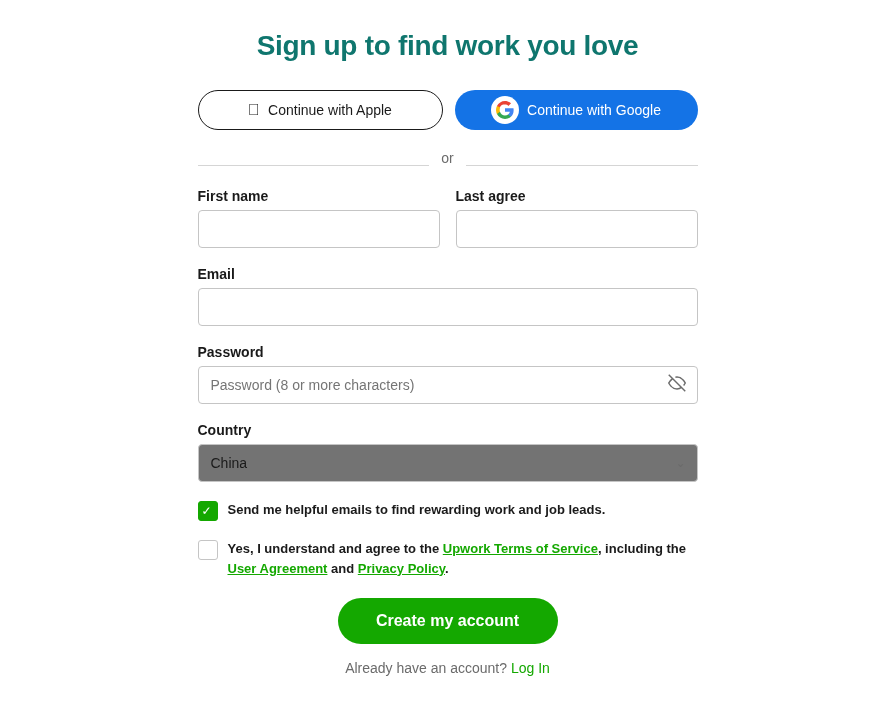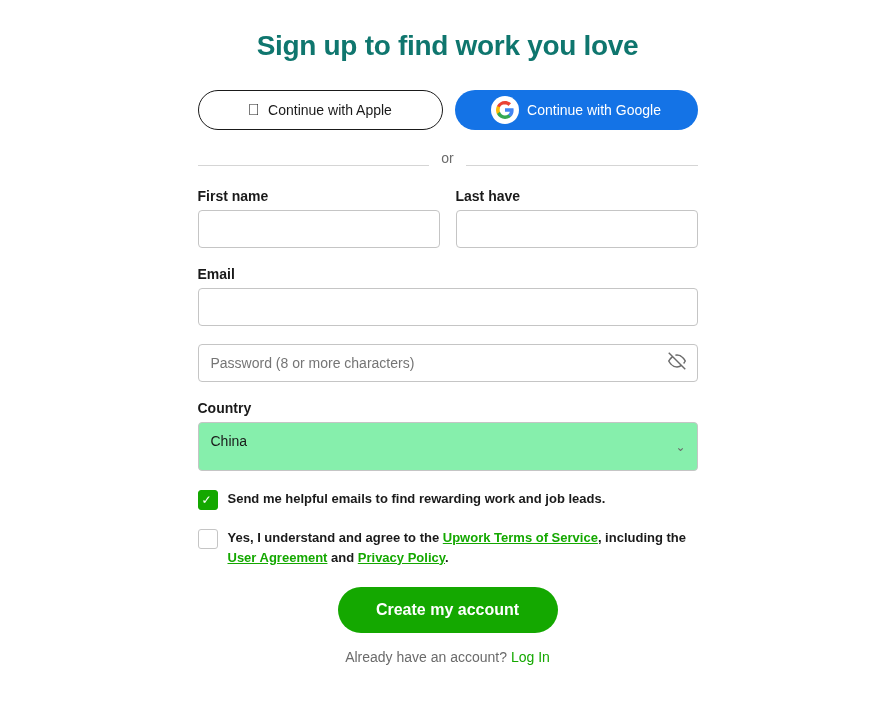--- a/index.html
+++ b/index.html
@@ -136,26 +136,26 @@
       cursor: pointer;
       color: #6b6b6b;
       font-size: 16px;
       padding: 2px;
     }
     .select-wrapper {
       position: relative;
     }
     select {
       width: 100%;
-      padding: 10px 36px 21px 12px;
+      padding: 10px 36px 10px 12px;
       border: 1.5px solid #c5c5c5;
       border-radius: 4px;
       font-size: 14px;
       color: #1a1a1a;
-      background: #86efac;
+      background: #737373;
       appearance: none;
       outline: none;
       cursor: pointer;
     }
     .select-chevron {
       position: absolute;
       right: 12px;
       top: 50%;
       transform: translateY(-50%);
       pointer-events: none;
@@ -269,31 +269,32 @@
     <span class="divider-text">or</span>
     <div class="divider-line"></div>
   </div>
 
   <div class="name-row">
     <div class="field-group">
       <label>First name</label>
       <input type="text" style="">
     </div>
     <div class="field-group">
-      <label>Last have</label>
+      <label>Last agree</label>
       <input type="text" style="">
     </div>
   </div>
 
   <div class="field-group-full">
     <label>Email</label>
     <input type="email" style="">
   </div>
 
   <div class="field-group-full">
+    <label>Password</label>
     <div class="password-wrapper">
       <input type="password" placeholder="Password (8 or more characters)" style="">
       <button class="password-toggle" title="Toggle password visibility">
         <svg width="18" height="18" viewBox="0 0 24 24" fill="none" stroke="currentColor" stroke-width="2">
           <path d="M17.94 17.94A10.07 10.07 0 0 1 12 20c-7 0-11-8-11-8a18.45 18.45 0 0 1 5.06-5.94"></path>
           <path d="M9.9 4.24A9.12 9.12 0 0 1 12 4c7 0 11 8 11 8a18.5 18.5 0 0 1-2.16 3.19"></path>
           <line x1="1" y1="1" x2="23" y2="23"></line>
         </svg>
       </button>
     </div>

